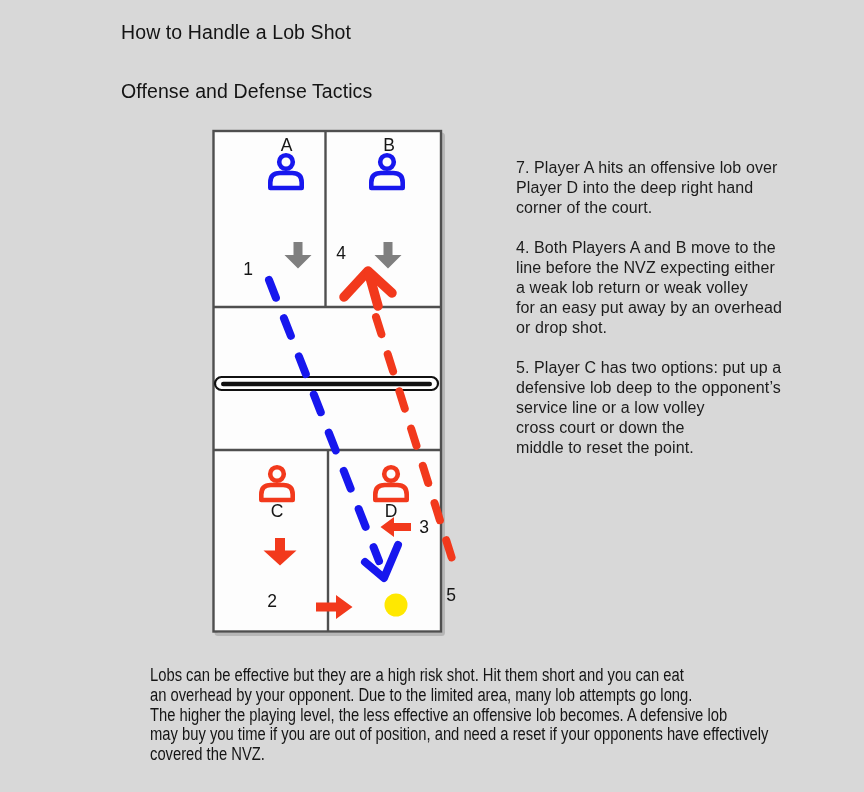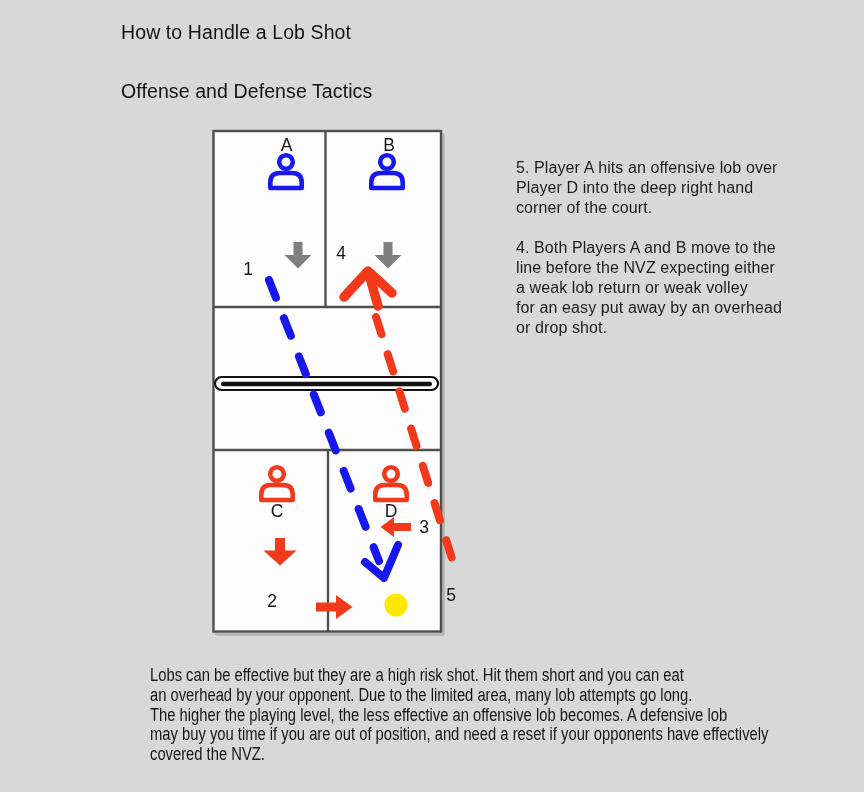--- a/index.html
+++ b/index.html
@@ -94,27 +94,32 @@
   <text class="court-label" x="201" y="392">D</text>
 
   <text class="court-marker" x="58" y="150">1</text>
   <text class="court-marker" x="82" y="482">2</text>
   <text class="court-marker" x="234" y="408">3</text>
   <text class="court-marker" x="151" y="134">4</text>
   <text class="court-marker" x="261" y="476">5</text>
 </svg>
 
 <div class="abs steps">
-  <p class="step">5. Player A hits an offensive lob over
+  <p class="step">7. Player A hits an offensive lob over
 Player D into the deep right hand
 corner of the court.</p>
   <p class="step">4. Both Players A and B move to the
 line before the NVZ expecting either
 a weak lob return or weak volley
 for an easy put away by an overhead
 or drop shot.</p>
+  <p class="step">5. Player C has two options: put up a
+defensive lob deep to the opponent’s
+service line or a low volley
+cross court or down the
+middle to reset the point.</p>
 </div>
 
 <div class="abs footer">Lobs can be effective but they are a high risk shot. Hit them short and you can eat
 an overhead by your opponent. Due to the limited area, many lob attempts go long.
 The higher the playing level, the less effective an offensive lob becomes. A defensive lob
 may buy you time if you are out of position, and need a reset if your opponents have effectively
 covered the NVZ.</div>
 
 </body></html>

